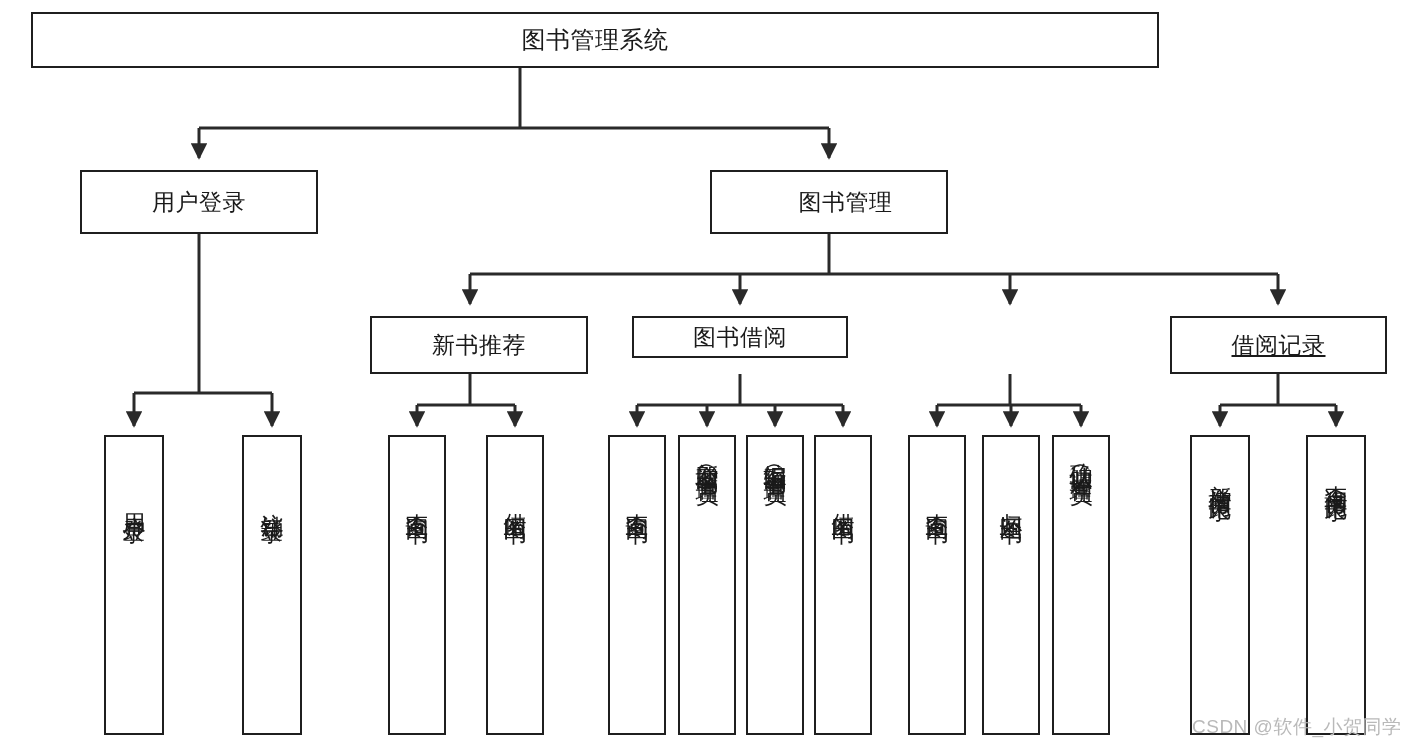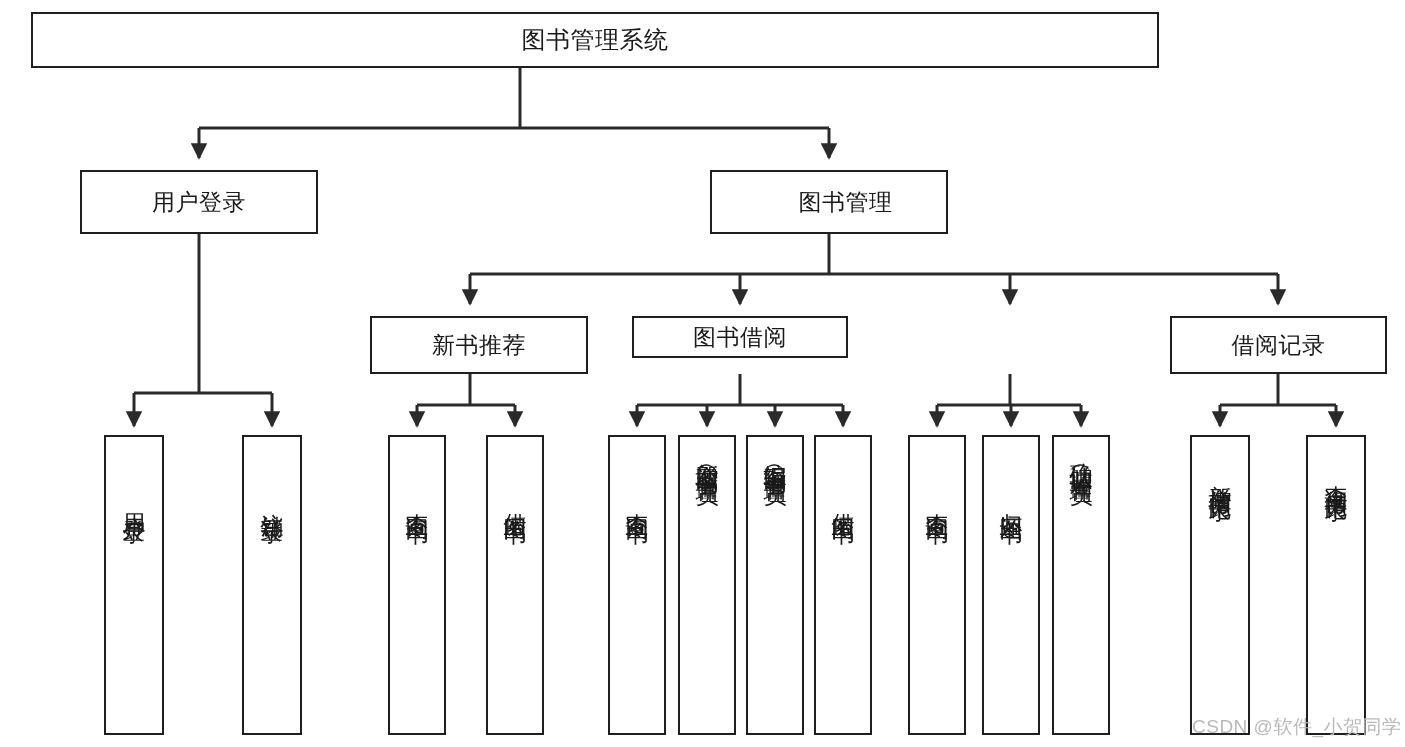--- a/index.html
+++ b/index.html
@@ -132,21 +132,21 @@
   <div class="node horiz" style="left:710px; top:170px; width:238px; height:64px;padding-left:33px;">
     <span class="node-label">图书管理</span>
   </div>
 
   <div class="node horiz" style="left:362px; top:316px; width:218px; height:58px;margin-left:8px;">
     <span class="node-label">新书推荐</span>
   </div>
   <div class="node horiz" style="left:632px; top:316px; width:216px; height:42px;">
     <span class="node-label">图书借阅</span>
   </div>
-  <div class="node horiz" style="left:1170px; top:316px; width:217px; height:58px;">
+  <div class="node horiz" style="left:1170px; top:316px; width:217px; height:58px;text-decoration:underline;">
     <span class="node-label">借阅记录</span>
   </div>
 
   <div class="node vert" style="left:104px; top:435px; width:60px; height:300px; padding-top:58px;">
     <span class="node-label">用户登录</span>
   </div>
   <div class="node vert" style="left:242px; top:435px; width:60px; height:300px; padding-top:58px;">
     <span class="node-label">注销登录</span>
   </div>
   <div class="node vert" style="left:388px; top:435px; width:58px; height:300px; padding-top:58px;">

